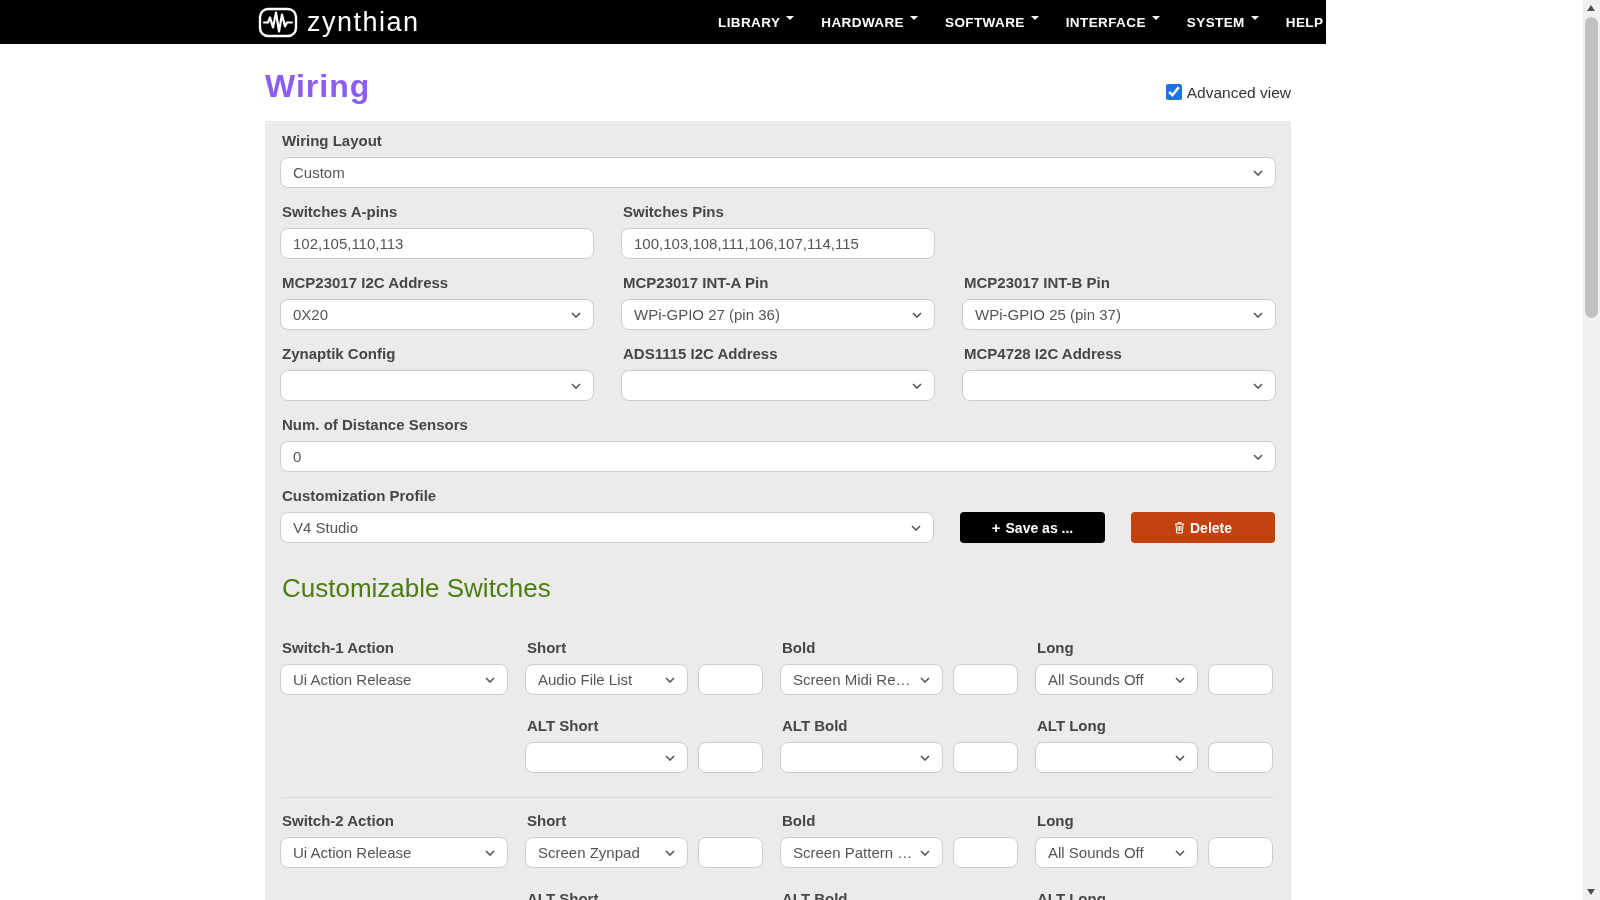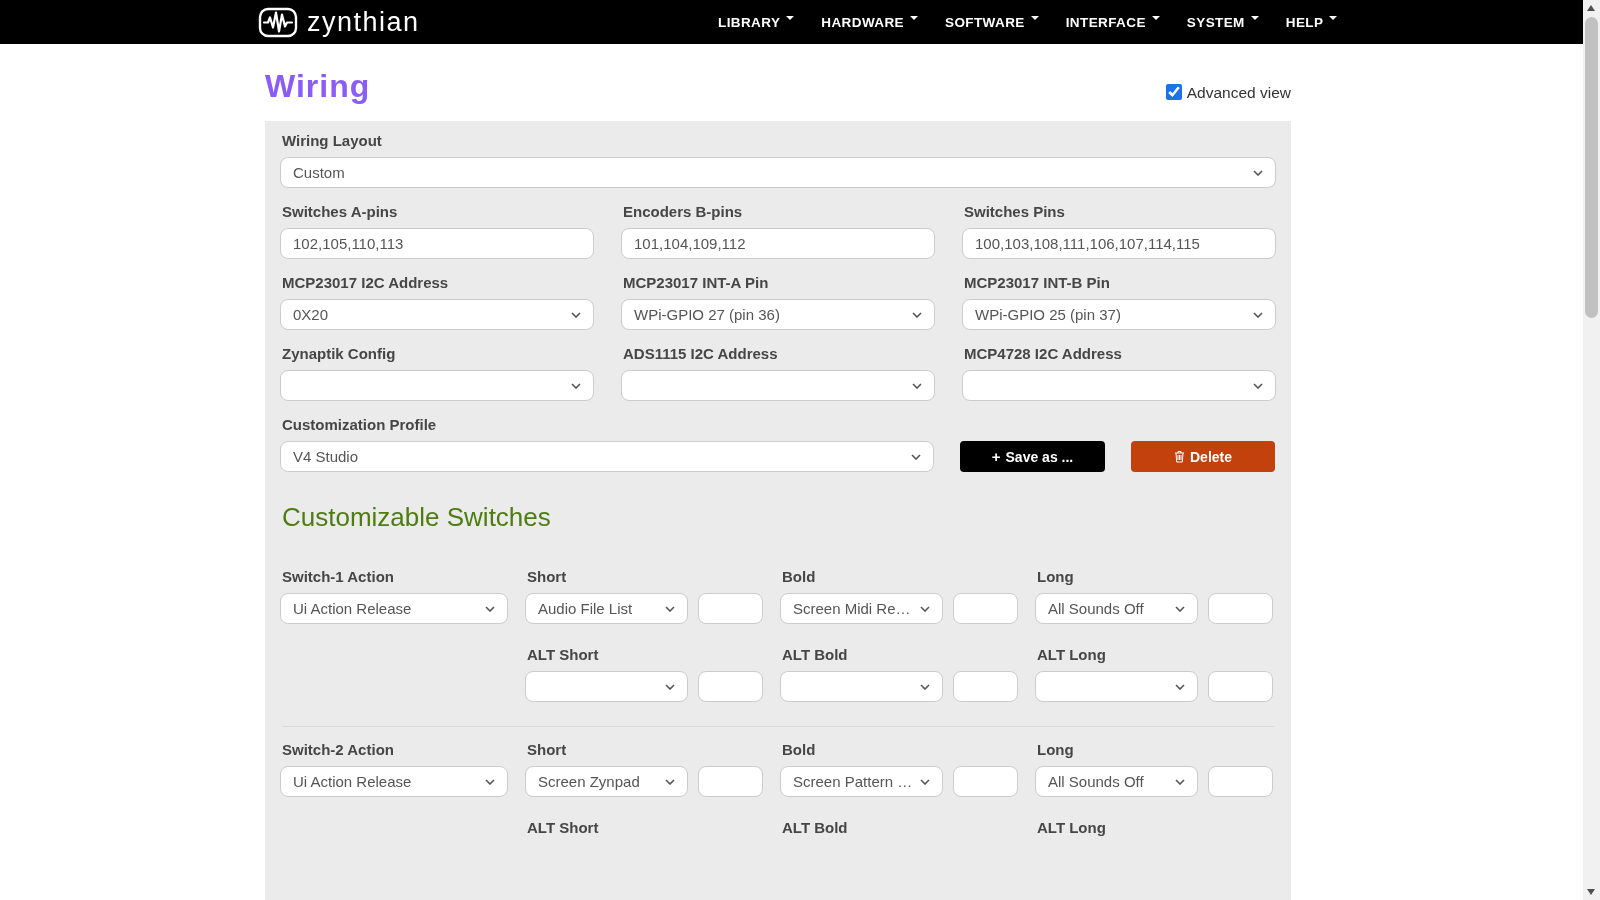--- a/index.html
+++ b/index.html
@@ -3,21 +3,21 @@
 <meta charset="utf-8">
 <style>
   * { box-sizing: border-box; }
   html,body { margin:0; padding:0; }
   body {
     width:1600px; height:900px; overflow:hidden; position:relative;
     background:#fff; font-family:"Liberation Sans", sans-serif;
   }
   
   .navbar {
-    position:absolute; top:0; left:0; width:1583px; height:44px;
+    position:absolute; top:0; left:0; width:1326px; height:44px;
     background:#000; color:#fff;
   }
   .brand {
     position:absolute; left:258px; top:0; height:44px;
     display:flex; align-items:center; gap:9px; cursor:pointer;
   }
   .brand-text {
     font-size:27px; color:#fff; letter-spacing:1.5px; font-weight:400;
   }
   .nav {
@@ -179,24 +179,20 @@
           </svg>
       </div>
     </div>
 
     <div class="row grid3">
       <div>
         <span class="form-label">Switches A-pins</span>
         <input class="control" type="text" value="102,105,110,113" style="">
       </div>
       <div>
-        <span class="form-label">Encoders B-pins</span>
-        <input class="control" type="text" value="101,104,109,112" style="">
-      </div>
-      <div>
         <span class="form-label">Switches Pins</span>
         <input class="control" type="text" value="100,103,108,111,106,107,114,115" style="">
       </div>
     </div>
 
     <div class="row grid3">
       <div>
         <span class="form-label">MCP23017 I2C Address</span>
         <div class="control select">
           <span class="sel-text">0X20</span>
@@ -248,20 +244,29 @@
         <span class="form-label">MCP4728 I2C Address</span>
         <div class="control select">
           <span class="sel-text"></span>
           <svg width="10" height="6" viewBox="0 0 10 6">
               <path d="M1 1 L5 5 L9 1" fill="none" stroke="#555" stroke-width="1.6"></path>
             </svg>
         </div>
       </div>
     </div>
 
+    <div class="row">
+      <span class="form-label">Num. of Distance Sensors</span>
+      <div class="control select">
+        <span class="sel-text">0</span>
+        <svg width="10" height="6" viewBox="0 0 10 6">
+            <path d="M1 1 L5 5 L9 1" fill="none" stroke="#555" stroke-width="1.6"></path>
+          </svg>
+      </div>
+    </div>
 
     <div class="row profile-grid">
       <div>
         <span class="form-label">Customization Profile</span>
         <div class="control select">
           <span class="sel-text">V4 Studio</span>
           <svg width="10" height="6" viewBox="0 0 10 6">
               <path d="M1 1 L5 5 L9 1" fill="none" stroke="#555" stroke-width="1.6"></path>
             </svg>
         </div>

